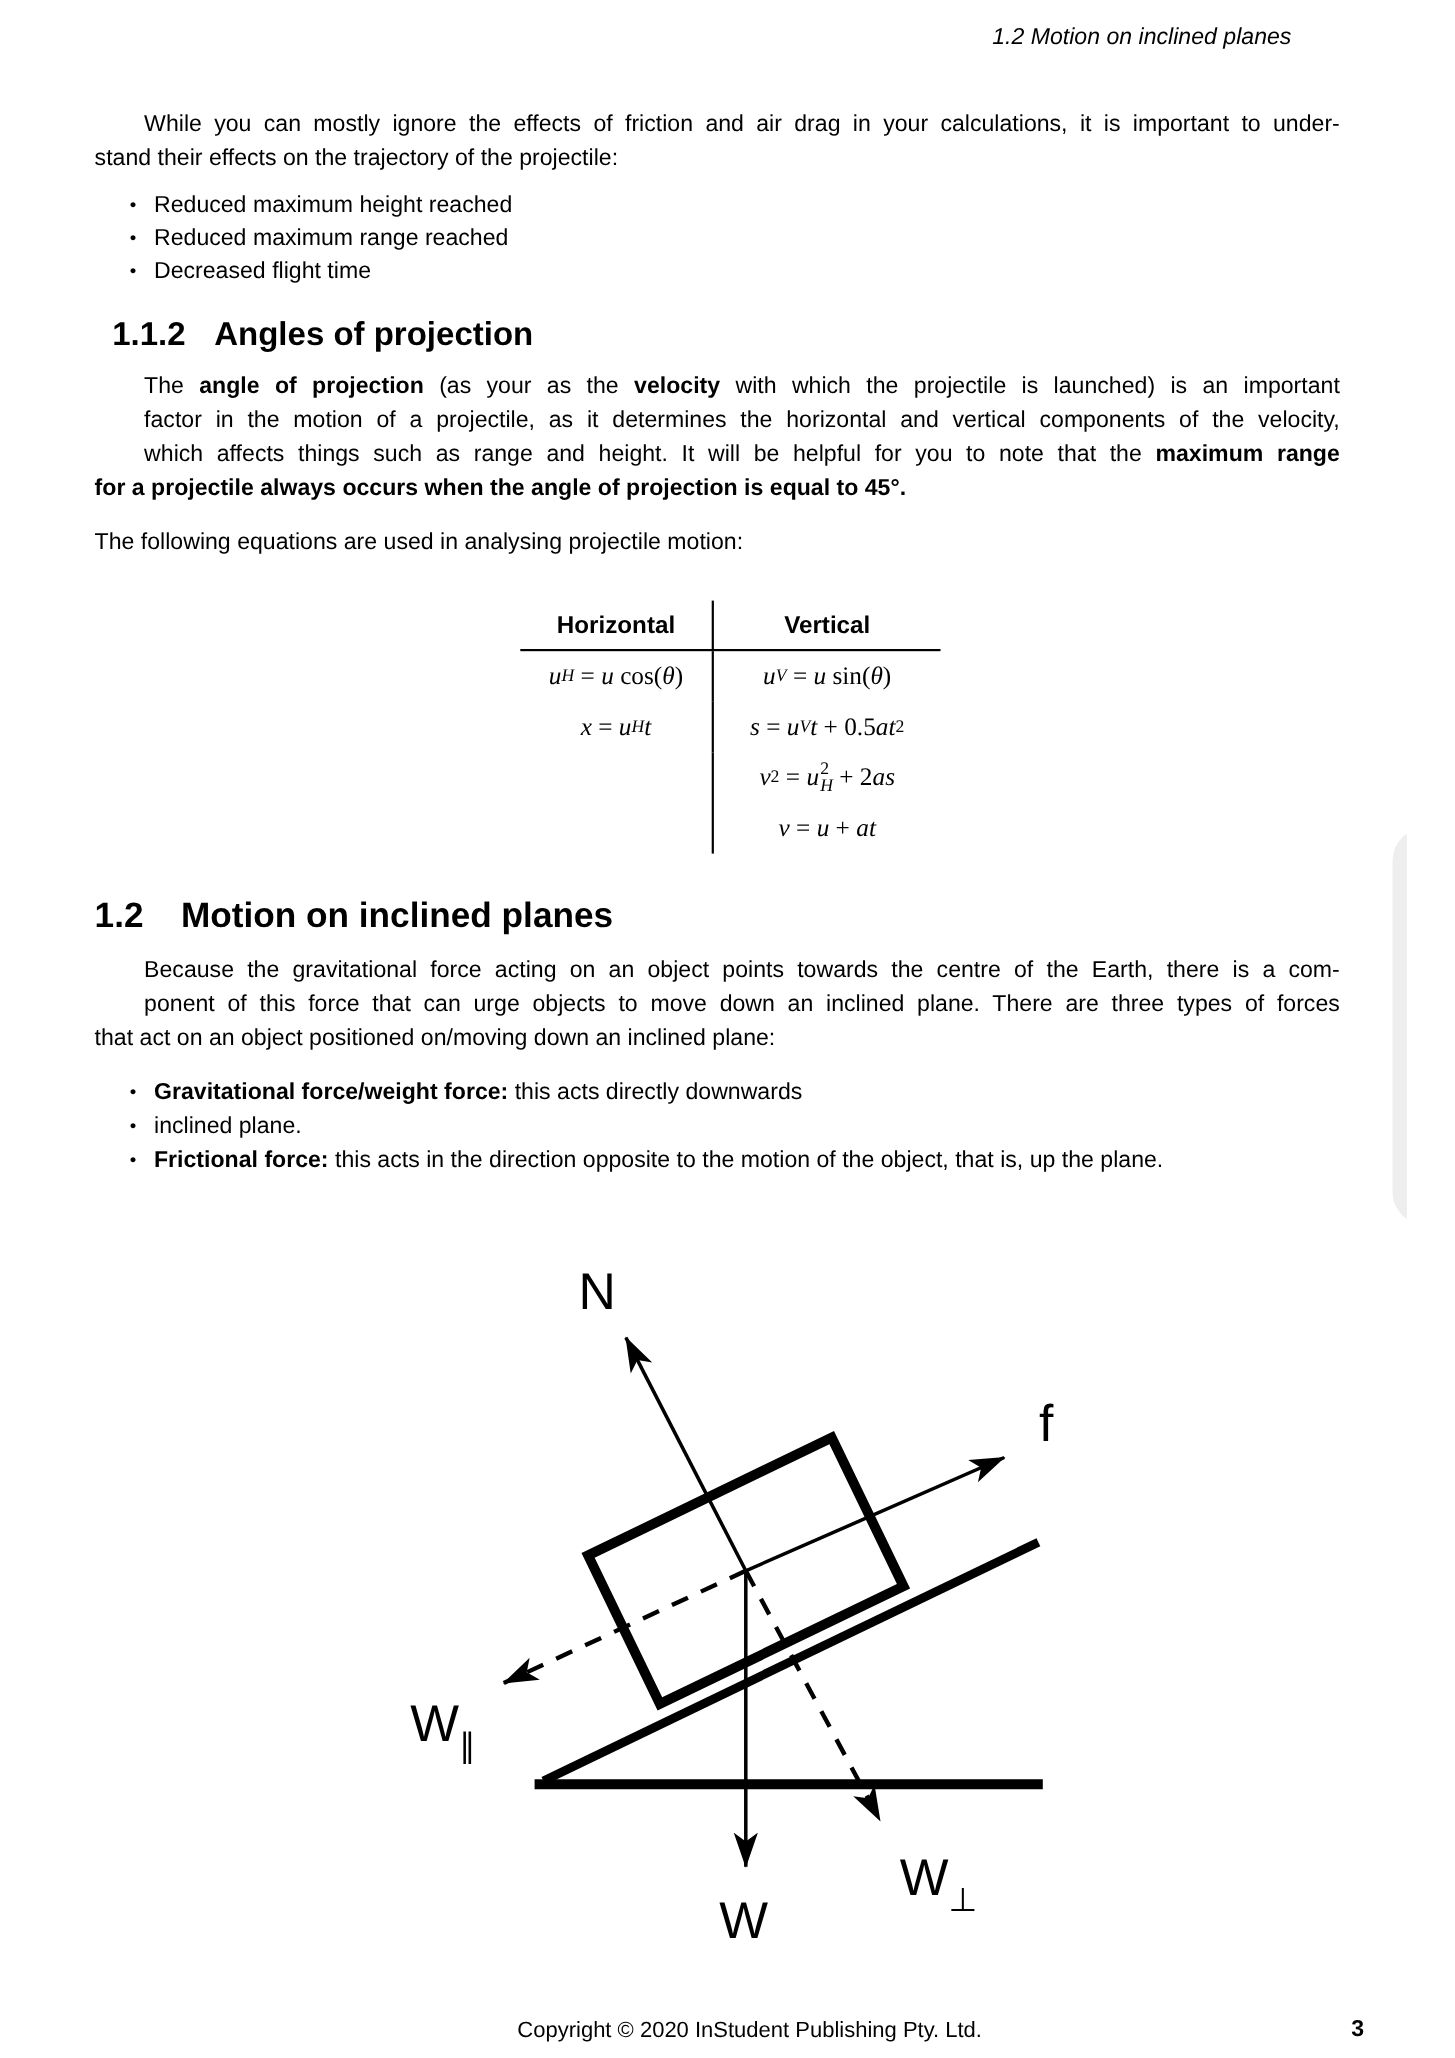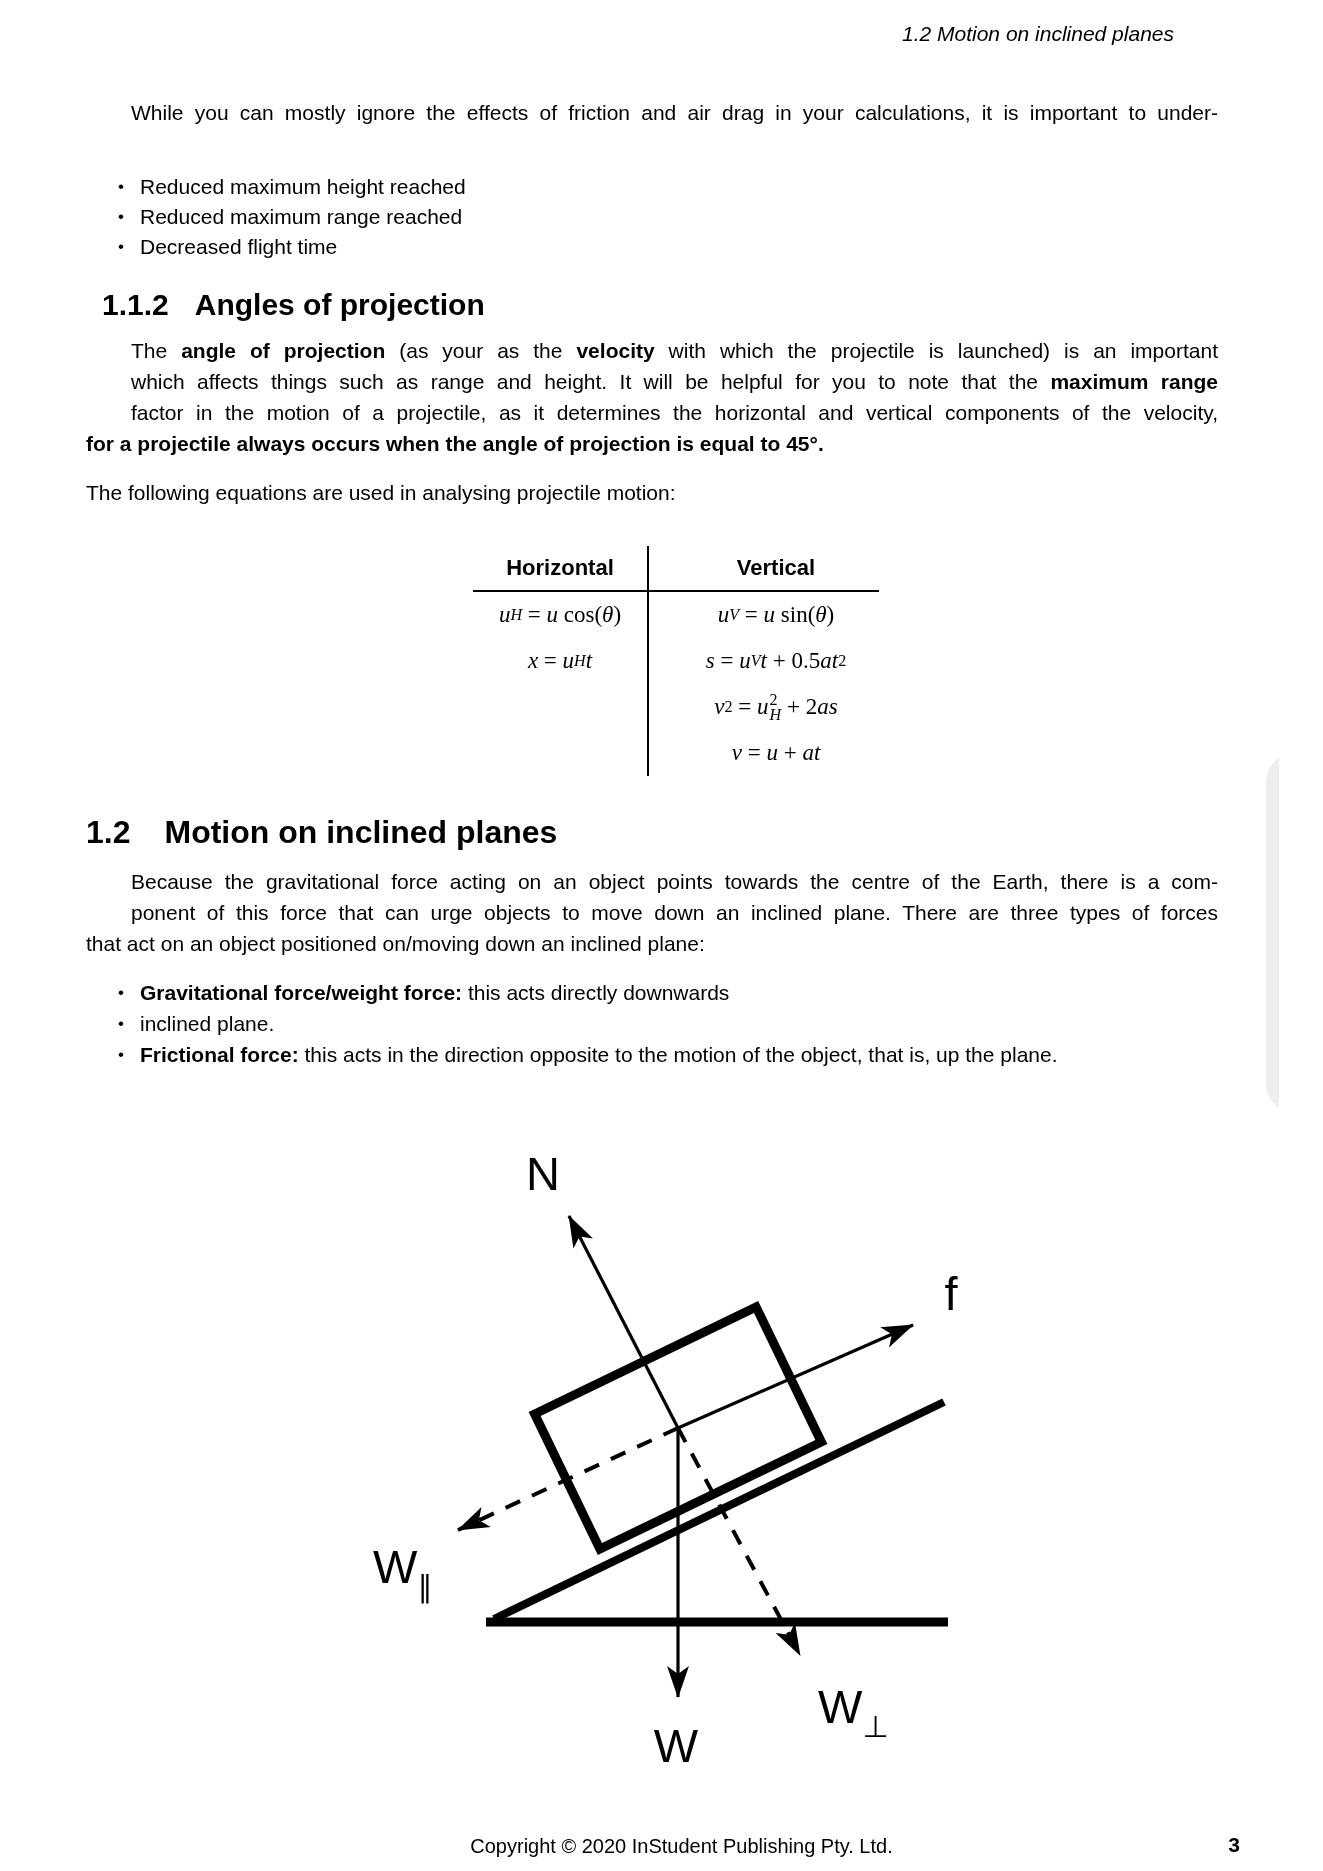--- a/index.html
+++ b/index.html
@@ -15,21 +15,21 @@
   .bullets .dot{width:22px;flex:0 0 22px;font-size:17px;}
   .bullets .bbody{flex:1 1 auto;}
   .h2{position:absolute;left:86px;font-size:30px;font-weight:bold;line-height:34px;margin-left:16px;}
   .h2 .hnum{margin-right:26px;}
   .h1{position:absolute;left:86px;font-size:32px;font-weight:bold;line-height:40px;}
   .h1 .hnum{margin-right:34px;}
   
   .eqtable{position:absolute;left:473px;top:546px;font-size:23px;}
   .eqrow{display:flex;}
   .eqrow .cl{width:174px;height:46px;display:flex;align-items:center;justify-content:center;}
-  .eqrow .cr{width:206px;height:46px;border-left:2.6px solid #000;display:flex;align-items:center;justify-content:center;padding-left:24px;}
+  .eqrow .cr{width:206px;height:46px;border-left:2.6px solid #000;display:flex;align-items:center;justify-content:center;}
   .eqhead{border-bottom:2.6px solid #000;font-weight:bold;font-size:22px;}
   .eqhead .cl,.eqhead .cr{height:44px;}
   .mvar{font-family:"Liberation Serif",serif;font-style:italic;}
   .mup{font-family:"Liberation Serif",serif;white-space:pre;}
   .msub{font-family:"Liberation Serif",serif;font-style:italic;font-size:0.7em;vertical-align:-0.28em;}
   .msup{font-family:"Liberation Serif",serif;font-size:0.7em;vertical-align:0.45em;}
   .mss{display:inline-flex;flex-direction:column;font-family:"Liberation Serif",serif;
        font-size:0.7em;line-height:0.95;vertical-align:-0.5em;margin-left:1px;}
   .mss .sH{font-style:italic;}
   
@@ -47,20 +47,21 @@
 </style>
 </head>
 <body>
 
 <div class="page">
 
   <div class="running-header">1.2 Motion on inclined planes</div>
 
   <div class="para" style="top:97px">
       <div class="jline"><span>While you can mostly ignore the effects of friction and air drag in your calculations, it is important to under-</span></div>
+      <div><span>stand their effects on the trajectory of the projectile:</span></div>
     </div>
 
   <div class="bullets" style="top:172px">
     <div class="bitem">
       <span class="dot">•</span>
       <div class="bbody">Reduced maximum height reached</div>
     </div>
     <div class="bitem">
       <span class="dot">•</span>
       <div class="bbody">Reduced maximum range reached</div>
@@ -70,22 +71,22 @@
       <div class="bbody">Decreased flight time</div>
     </div>
   </div>
 
   <div class="h2" style="top:288px">
     <span class="hnum">1.1.2</span><span class="htitle">Angles of projection</span>
   </div>
 
   <div class="para" style="top:335px">
       <div class="jline"><span>The </span><span class="bold">angle of projection</span><span> (as your as the </span><span class="bold">velocity</span><span> with which the projectile is launched) is an important</span></div>
+      <div class="jline"><span>factor in the motion of a projectile, as it determines the horizontal and vertical components of the velocity,</span></div>
       <div class="jline"><span>which affects things such as range and height. It will be helpful for you to note that the </span><span class="bold">maximum range</span></div>
-      <div class="jline"><span>factor in the motion of a projectile, as it determines the horizontal and vertical components of the velocity,</span></div>
       <div><span class="bold">for a projectile always occurs when the angle of projection is equal to 45°.</span></div>
     </div>
 
   <div class="para" style="top:477px">The following equations are used in analysing projectile motion:</div>
 
   <div class="eqtable">
     <div class="eqrow eqhead">
       <div class="cl">Horizontal</div>
       <div class="cr">Vertical</div>
     </div>

